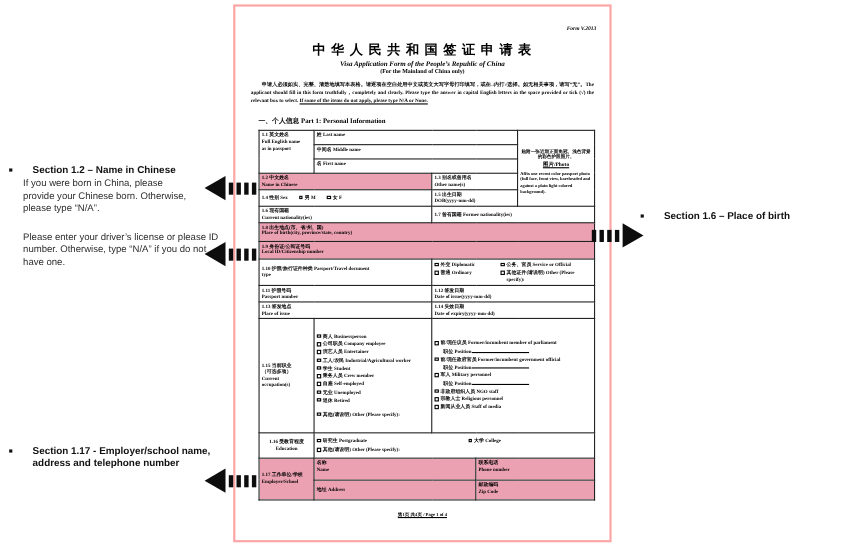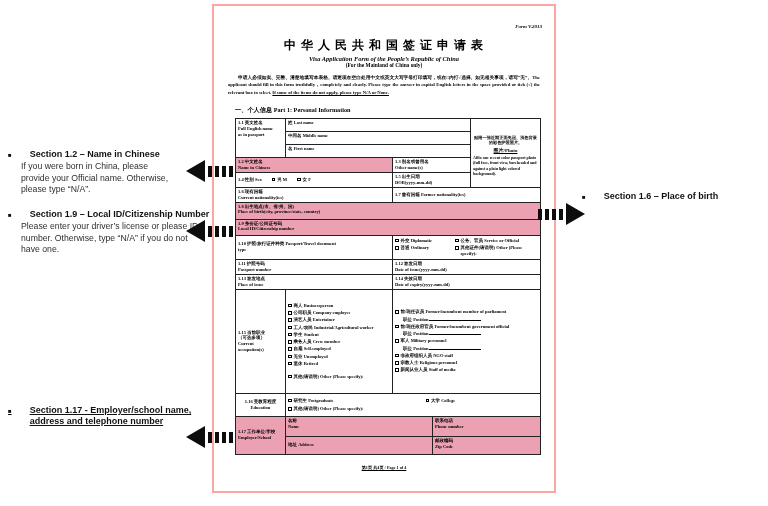--- a/index.html
+++ b/index.html
@@ -289,35 +289,31 @@
 
     <div class="footer">第1页 共4页 / Page 1 of 4</div>
   </div>
 
   <div class="ann" style="left:8px; top:149px; width:192px;">
     <div class="hd">
         <span class="bullet">■</span>
         <span class="t">Section 1.2 – Name in Chinese</span>
       </div>
     <div class="bd">If you were born in China, please
-provide your Official name. Otherwise,
+provide your Chinese born. Otherwise,
 please type “N/A”.</div>
   </div>
 
   <div class="ann" style="left:8px; top:209px; width:202px;">
-    <div class="hd">
-        <span class="bullet">■</span>
-        <span class="t">Section 1.9 – Local ID/Citizenship Number</span>
-      </div>
     <div class="bd">Please enter your driver’s license or please ID
 number. Otherwise, type “N/A” if you do not
 have one.</div>
   </div>
 
-  <div class="ann" style="left:8px; top:405px; width:192px;text-decoration:underline;">
+  <div class="ann" style="left:8px; top:405px; width:192px;">
     <div class="hd">
         <span class="bullet">■</span>
         <span class="t">Section 1.17 - Employer/school name,
 address and telephone number</span>
       </div>
   </div>
 
   <div class="ann" style="left:582px; top:191px; width:180px;">
     <div class="hd">
         <span class="bullet">■</span>

